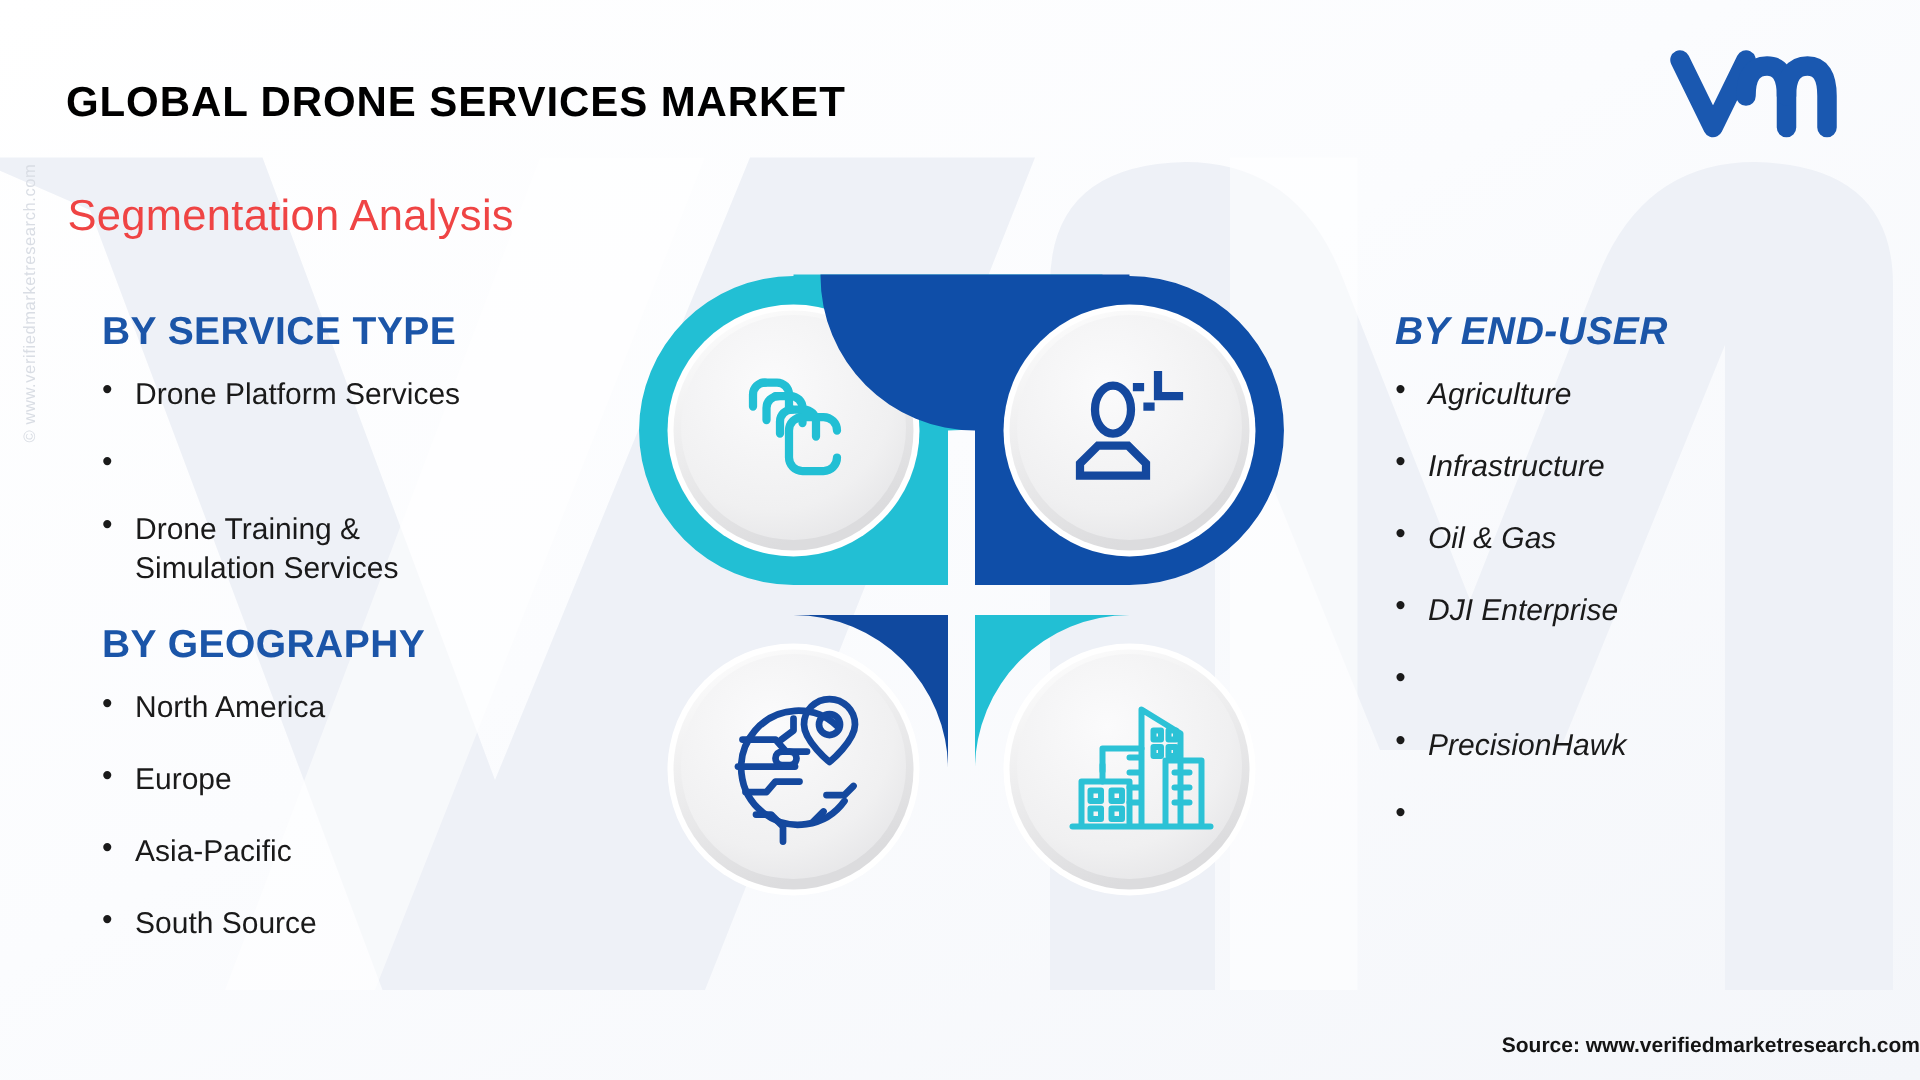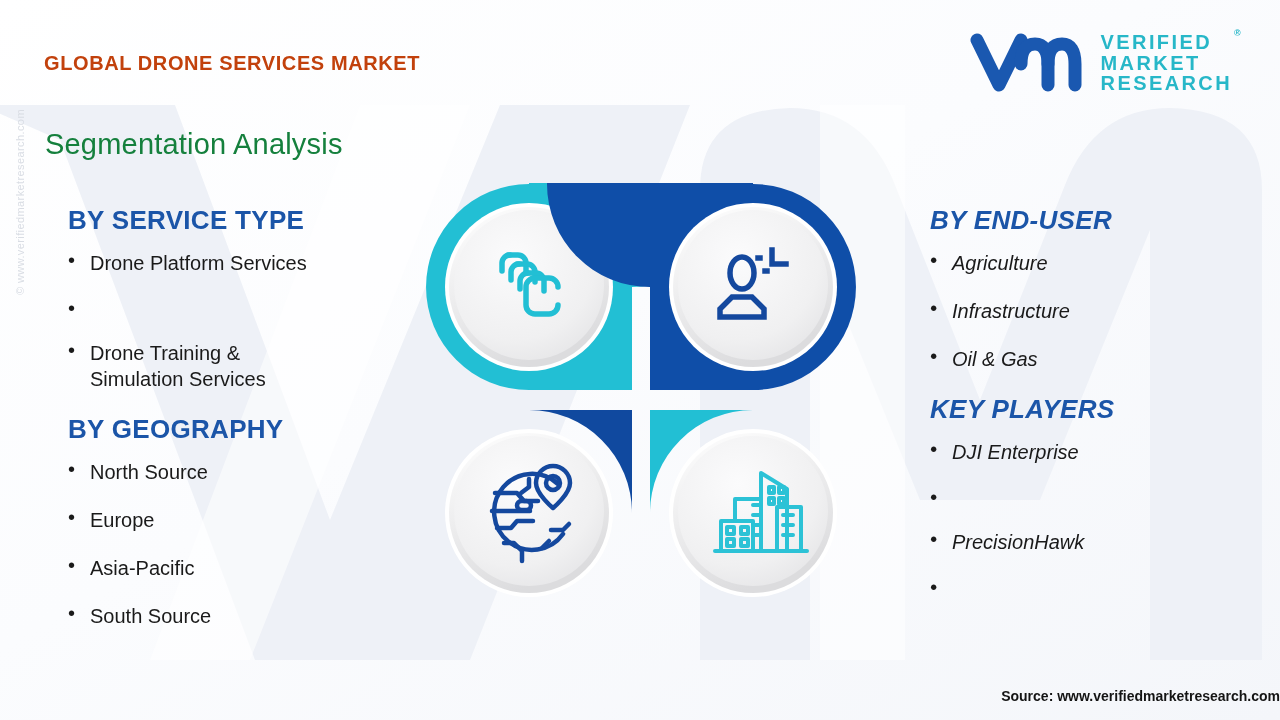--- a/index.html
+++ b/index.html
@@ -11,27 +11,27 @@
     overflow:hidden;
   }
 
   
   #bg-watermark { position:absolute; inset:0; z-index:0; }
 
   
   #header { position:absolute; left:0; top:0; width:1280px; height:110px; z-index:4; }
   #page-title {
     position:absolute; left:44px; top:52px;
-    font-size:20px; font-weight:bold; letter-spacing:.6px;
-    color:#c2410c; white-space:nowrap;
+    font-size:28px; font-weight:bold; letter-spacing:.6px;
+    color:#000000; white-space:nowrap;
   }
   #subtitle {
     position:absolute; left:45px; top:128px;
     font-size:29px; font-weight:normal; letter-spacing:.2px;
-    color:#15803d; white-space:nowrap;
+    color:#ef4444; white-space:nowrap;
     z-index:4;
   }
 
   
   #logo { position:absolute; right:48px; top:30px; display:flex; align-items:center; gap:12px; z-index:5; }
   #logo-words { display:flex; flex-direction:column; line-height:1.02; }
   #logo-words .lw {
     font-size:20px; font-weight:bold; letter-spacing:2.4px;
     color:#27b7c8; white-space:nowrap; position:relative;
   }
@@ -112,27 +112,20 @@
 <div id="subtitle">Segmentation Analysis</div>
 
 <div id="logo">
   <svg width="120" height="66" viewBox="0 0 120 66">
     <g fill="none" stroke="#1a58b0" stroke-width="13" stroke-linecap="round" stroke-linejoin="round">
       <path d="M 8 10 L 30 55 L 52 10"></path>
       <path d="M 52 34 Q 52 14 66 14 Q 79 14 79 34 L 79 55"></path>
       <path d="M 79 34 Q 79 14 93 14 Q 106 14 106 34 L 106 55"></path>
     </g>
   </svg>
-  <div id="logo-words">
-    <span class="lw">
-      <span>VERIFIED</span><span id="logo-reg">®</span>
-    </span>
-    <span class="lw">MARKET</span>
-    <span class="lw">RESEARCH</span>
-  </div>
 </div>
 
 <div class="col" id="col-left">
 
   <div class="section">
     <div class="sec-heading">BY SERVICE TYPE</div>
     <ul class="bullets">
       <li>
         <span class="dot">•</span>
         <span class="txt">Drone Platform Services</span>
@@ -146,21 +139,21 @@
 Simulation Services</span>
       </li>
     </ul>
   </div>
 
   <div class="section" id="sec-geo">
     <div class="sec-heading">BY GEOGRAPHY</div>
     <ul class="bullets">
       <li>
         <span class="dot">•</span>
-        <span class="txt">North Source</span>
+        <span class="txt">North America</span>
       </li>
       <li>
         <span class="dot">•</span>
         <span class="txt">Europe</span>
       </li>
       <li>
         <span class="dot">•</span>
         <span class="txt">Asia-Pacific</span>
       </li>
       <li>
@@ -186,21 +179,20 @@
         <span class="txt">Infrastructure</span>
       </li>
       <li>
         <span class="dot">•</span>
         <span class="txt">Oil &amp; Gas</span>
       </li>
     </ul>
   </div>
 
   <div class="section" id="sec-players">
-    <div class="sec-heading">KEY PLAYERS</div>
     <ul class="bullets">
       <li>
         <span class="dot">•</span>
         <span class="txt">DJI Enterprise</span>
       </li>
       <li>
         <span class="dot">•</span>
       </li>
       <li>
         <span class="dot">•</span>

